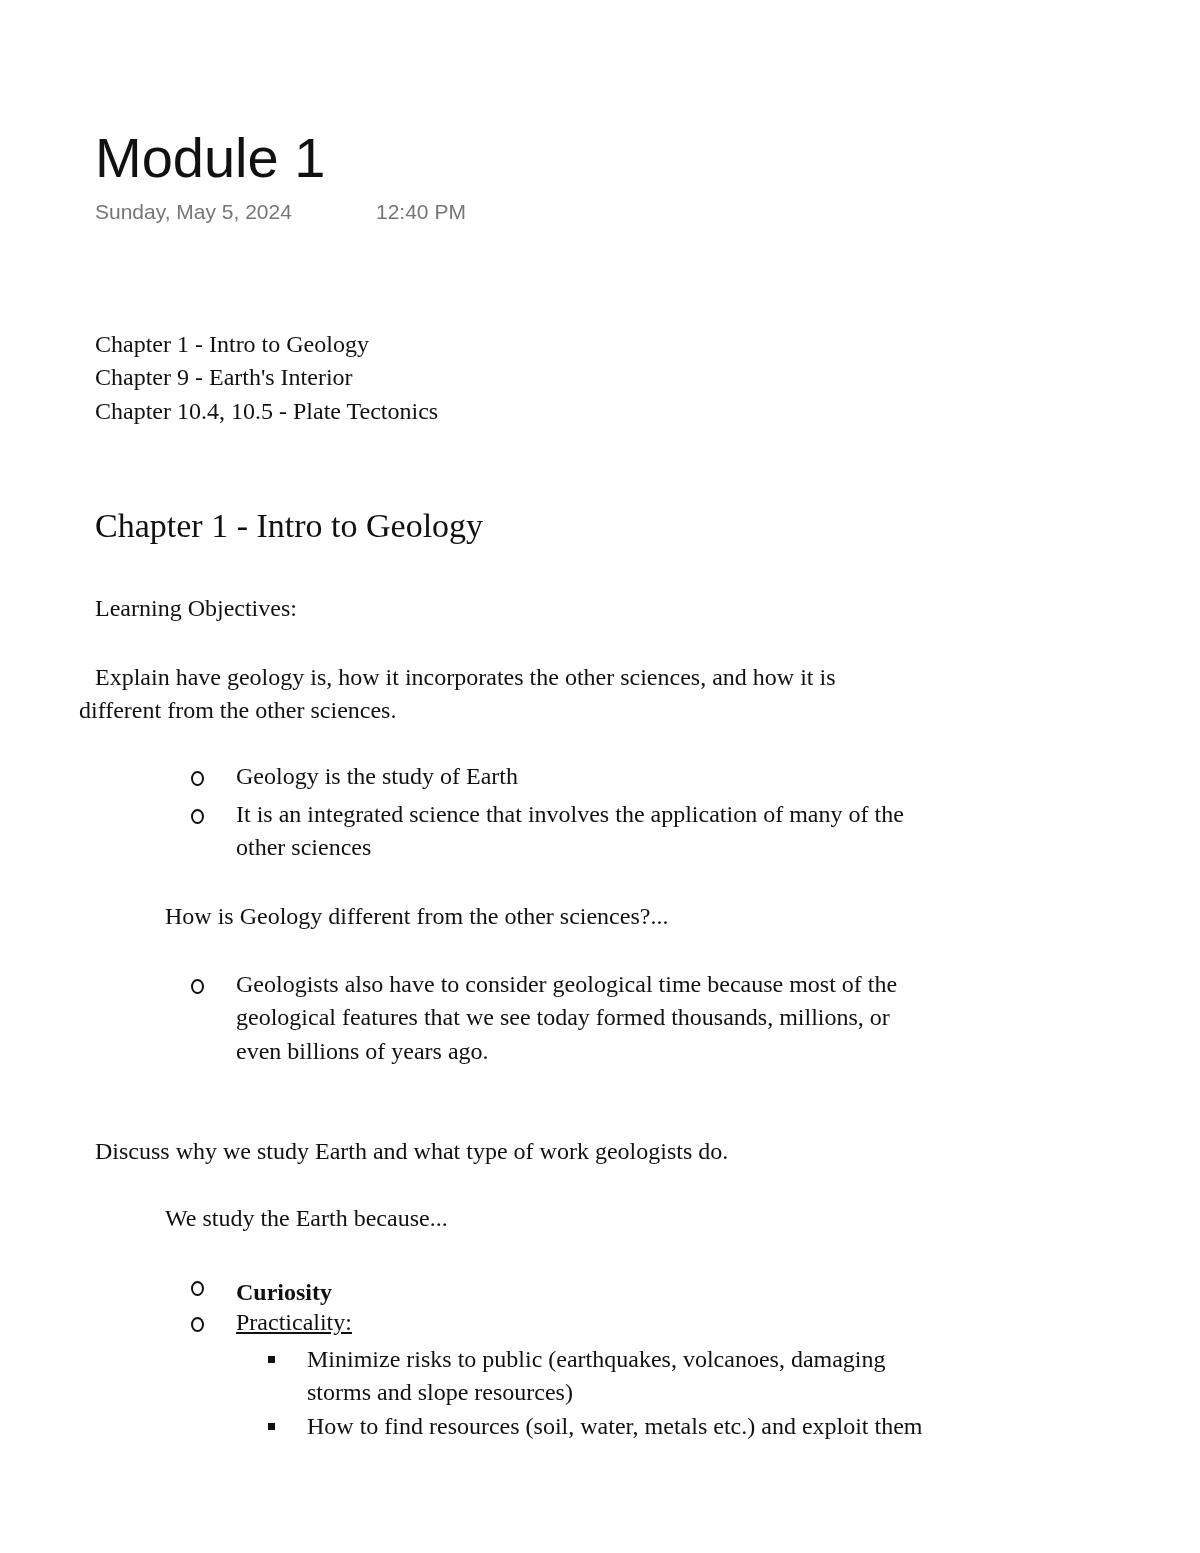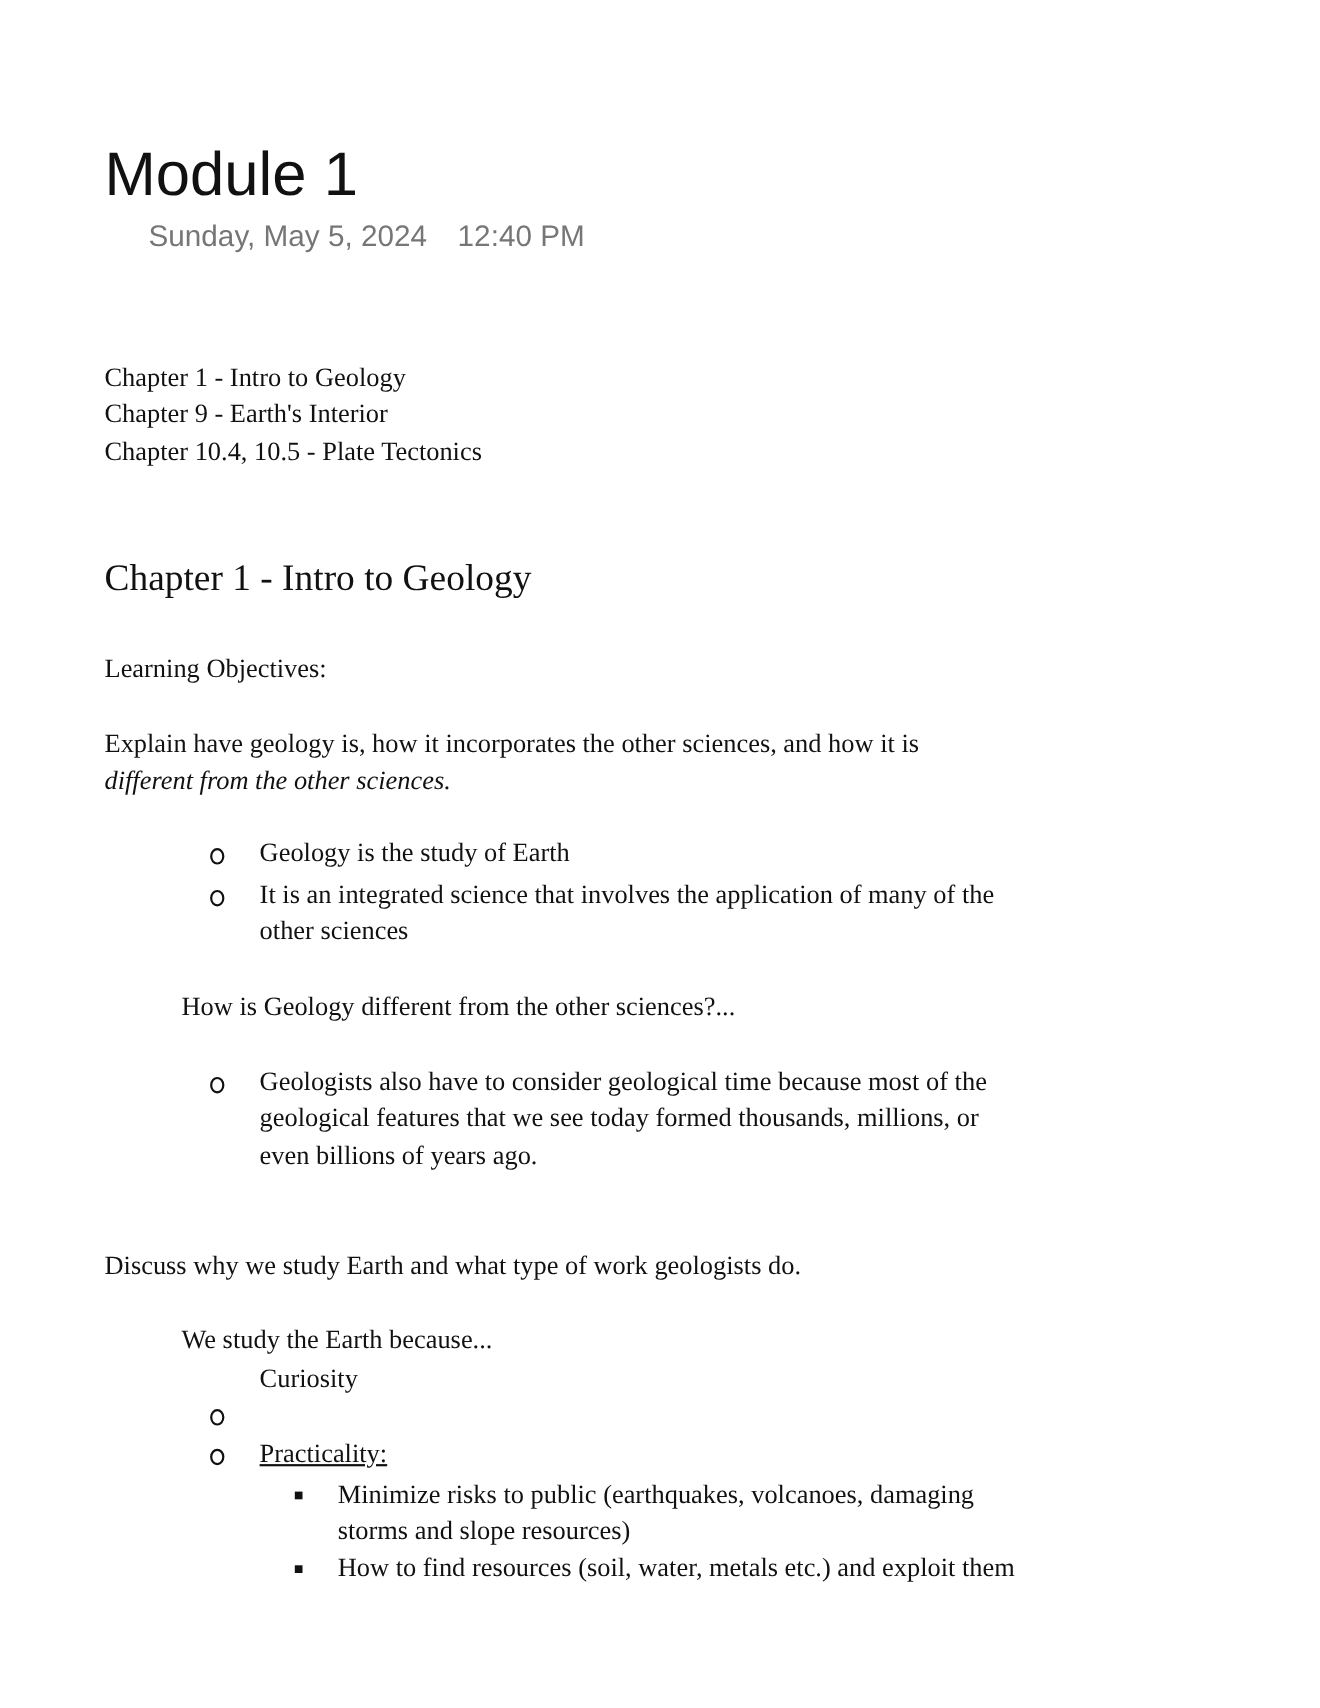--- a/index.html
+++ b/index.html
@@ -1,18 +1,18 @@
 <!DOCTYPE html>
 <html><head>
   <meta charset="utf-8">
   <style>
     html, body { margin: 0; padding: 0; background: #ffffff; }
     body { width: 1200px; height: 1553px; position: relative; overflow: hidden; color: #111; }
     .title { position: absolute; left: 95px; top: 130px; font-family: "Liberation Sans", sans-serif; font-size: 56px; color: #111; line-height: 56px; }
-    .meta { position: absolute; top: 200px; font-family: "Liberation Sans", sans-serif; font-size: 27px; color: #767676; margin-left: 40px; }
+    .meta { position: absolute; top: 200px; font-family: "Liberation Sans", sans-serif; font-size: 21px; color: #767676; }
     .serif { font-family: "Liberation Serif", serif; font-size: 24px; color: #111; position: absolute; line-height: 33px; white-space: nowrap; }
     .h2 { font-family: "Liberation Serif", serif; font-size: 34px; position: absolute; left: 95px; top: 507px; color: #111; }
     .circ { position: absolute; width: 9px; height: 11px; border: 2px solid #111; border-radius: 50%; }
     .sq { position: absolute; width: 7px; height: 7px; background: #111; }
   </style>
 </head>
 <body>
 
 <div class="title">Module 1</div>
 <div class="meta" style="left:95px;">Sunday, May 5, 2024</div>
@@ -20,42 +20,42 @@
 
 <div class="serif" style="left:95px; top:328px;">Chapter 1 - Intro to Geology</div>
 <div class="serif" style="left:95px; top:361px;">Chapter 9 - Earth's Interior</div>
 <div class="serif" style="left:95px; top:395px;">Chapter 10.4, 10.5 - Plate Tectonics</div>
 
 <div class="h2">Chapter 1 - Intro to Geology</div>
 
 <div class="serif" style="left:95px; top:592px;">Learning Objectives:</div>
 
 <div class="serif" style="left:95px; top:661px;">Explain have geology is, how it incorporates the other sciences, and how it is</div>
-<div class="serif" style="left:95px; top:694px;font-style:italic;">different from the other sciences.</div>
+<div class="serif" style="left:79px; top:694px;">different from the other sciences.</div>
 
 <span class="circ" style="left:191px; top:771px;"></span>
 <div class="serif" style="left:236px; top:760px;">Geology is the study of Earth</div>
 
 <span class="circ" style="left:191px; top:809px;"></span>
 <div class="serif" style="left:236px; top:798px;">It is an integrated  science that involves the application of many of the</div>
 <div class="serif" style="left:236px; top:831px;">other sciences</div>
 
 <div class="serif" style="left:165px; top:900px;">How is Geology different from the other sciences?...</div>
 
 <span class="circ" style="left:191px; top:979px;"></span>
 <div class="serif" style="left:236px; top:968px;">Geologists also have to consider geological time because most of the</div>
 <div class="serif" style="left:236px; top:1001px;">geological features that we see today formed thousands, millions, or</div>
 <div class="serif" style="left:236px; top:1035px;">even billions of years ago.</div>
 
 <div class="serif" style="left:95px; top:1135px;">Discuss why we study Earth and what type of work geologists do.</div>
 
 <div class="serif" style="left:165px; top:1202px;">We study the Earth because...</div>
 
 <span class="circ" style="left:191px; top:1281px;"></span>
-<div class="serif" style="left:236px; top:1238px;">Curiosity</div>
+<div class="serif" style="left:236px; top:1276px;font-weight:bold;">Curiosity</div>
 
 <span class="circ" style="left:191px; top:1317px;"></span>
 <div class="serif" style="left:236px; top:1306px;text-decoration:underline;">Practicality:</div>
 
 <span class="sq" style="left:268px; top:1356px;"></span>
 <div class="serif" style="left:307px; top:1343px;">Minimize risks to public (earthquakes, volcanoes, damaging</div>
 <div class="serif" style="left:307px; top:1376px;">storms and slope resources)</div>
 
 <span class="sq" style="left:268px; top:1423px;"></span>
 <div class="serif" style="left:307px; top:1410px;">How to find resources (soil, water, metals etc.) and exploit them</div>

